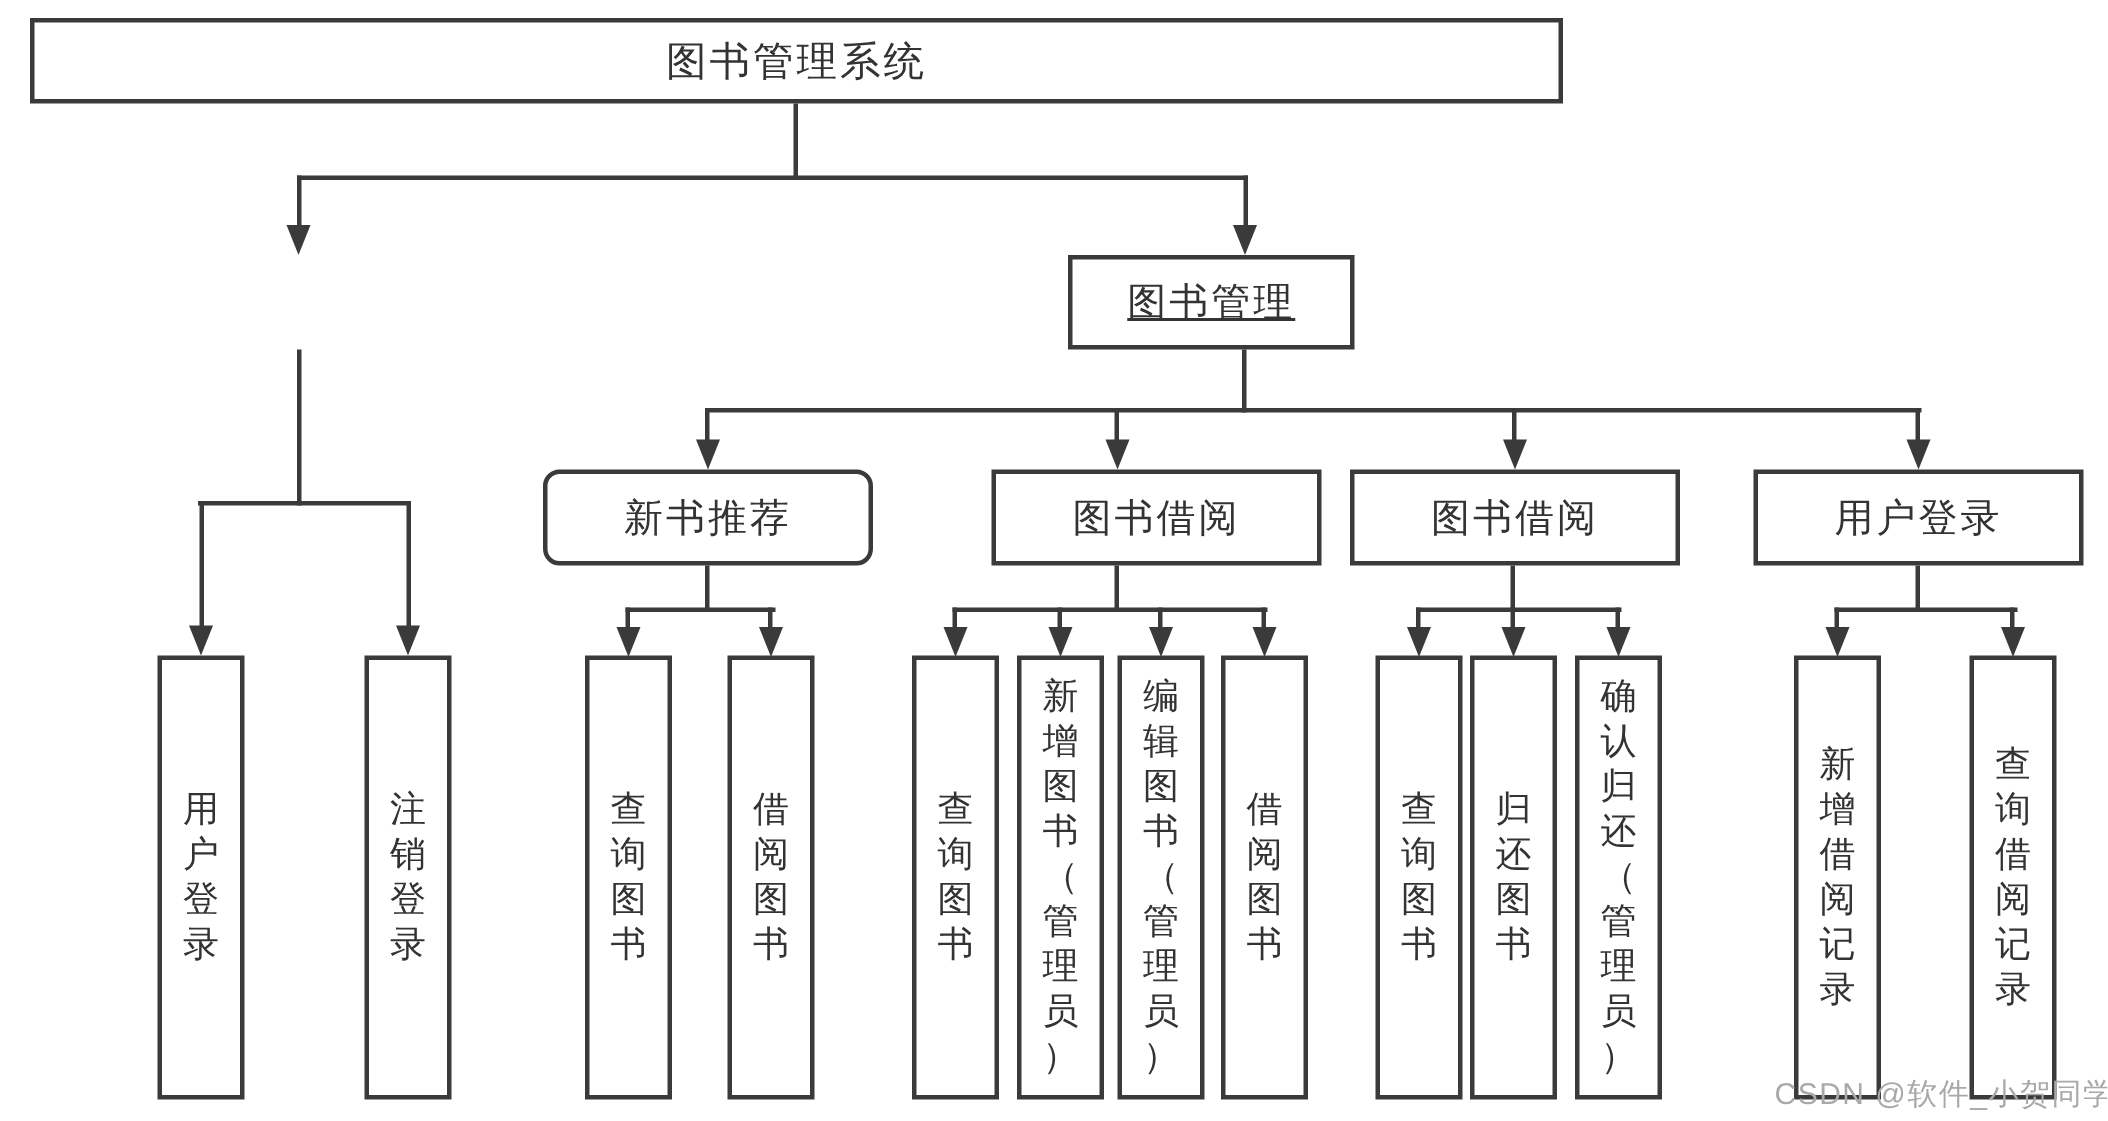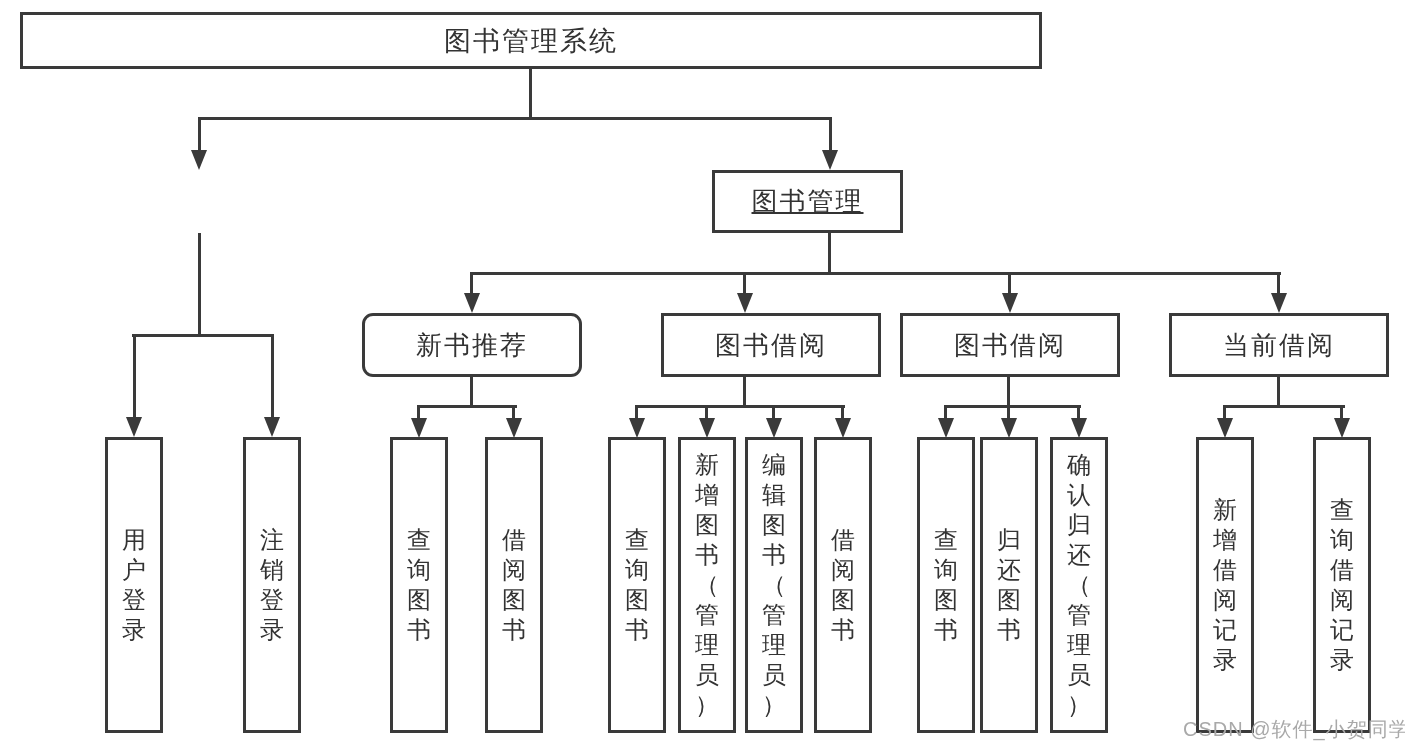--- a/index.html
+++ b/index.html
@@ -48,21 +48,21 @@
   <div class="node hbox" style="left:362px; top:313px; width:220px; height:64px;border-radius:11px;">
     <span class="lbl">新书推荐</span>
   </div>
   <div class="node hbox" style="left:661px; top:313px; width:220px; height:64px;">
     <span class="lbl">图书借阅</span>
   </div>
   <div class="node hbox" style="left:900px; top:313px; width:220px; height:64px;">
     <span class="lbl">图书借阅</span>
   </div>
   <div class="node hbox" style="left:1169px; top:313px; width:220px; height:64px;">
-    <span class="lbl">当前借阅</span>
+    <span class="lbl">用户登录</span>
   </div>
 
   <div class="node leaf" style="left:105px; top:437px; width:58px; height:296px;">
     <span class="lbl">用
 户
 登
 录</span>
   </div>
   <div class="node leaf" style="left:243px; top:437px; width:58px; height:296px;">
     <span class="lbl">注

